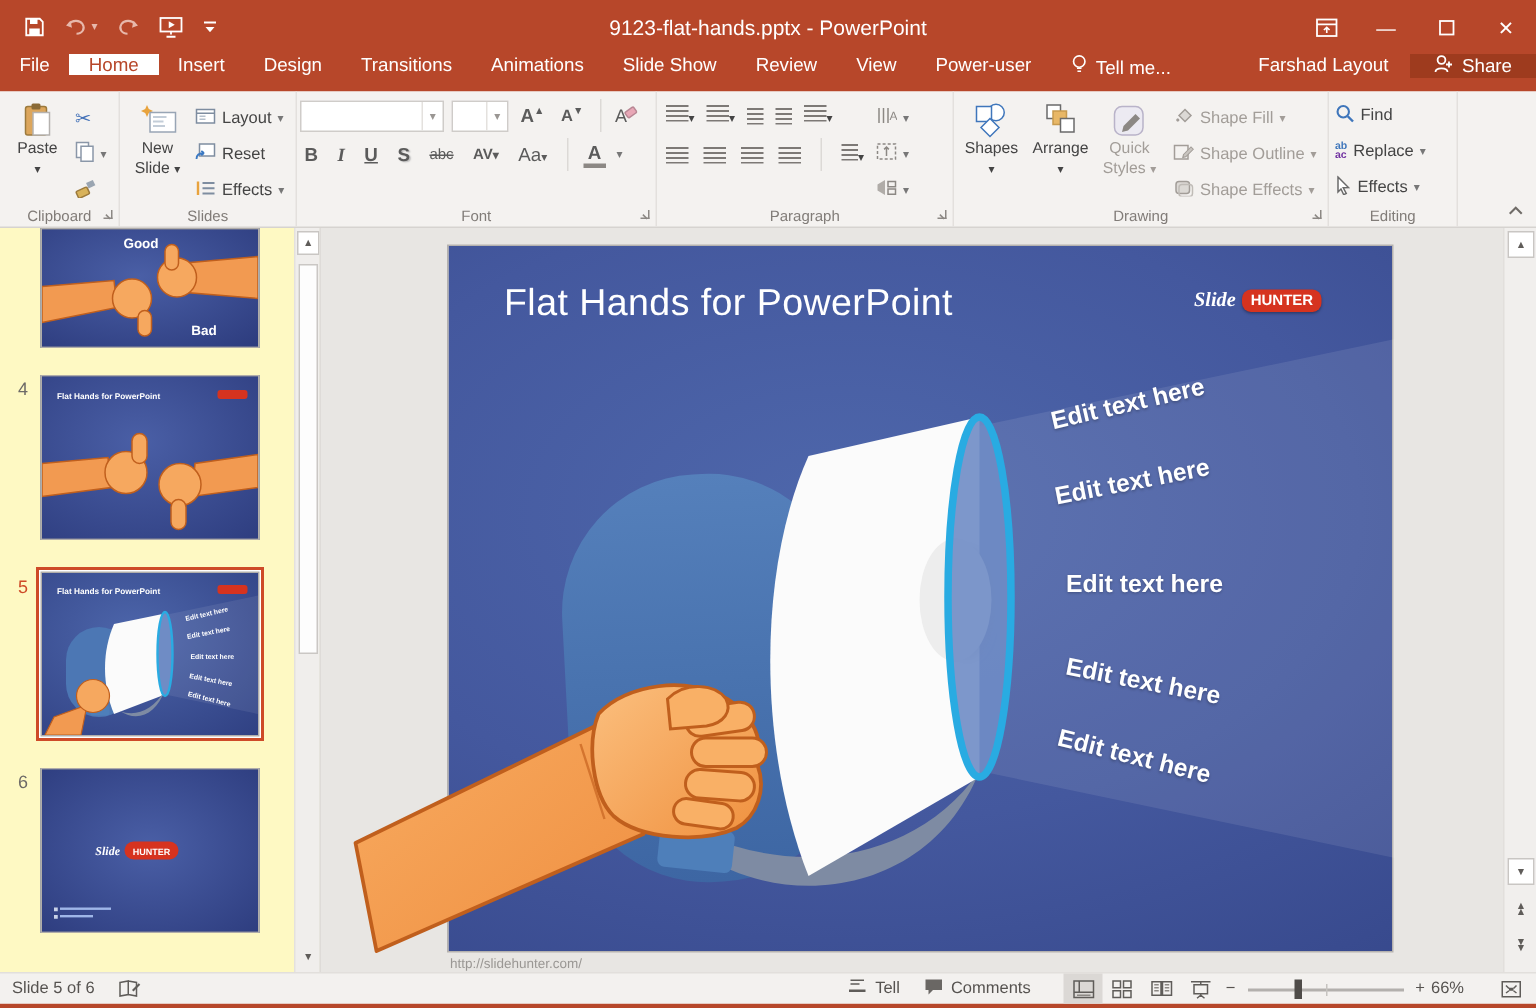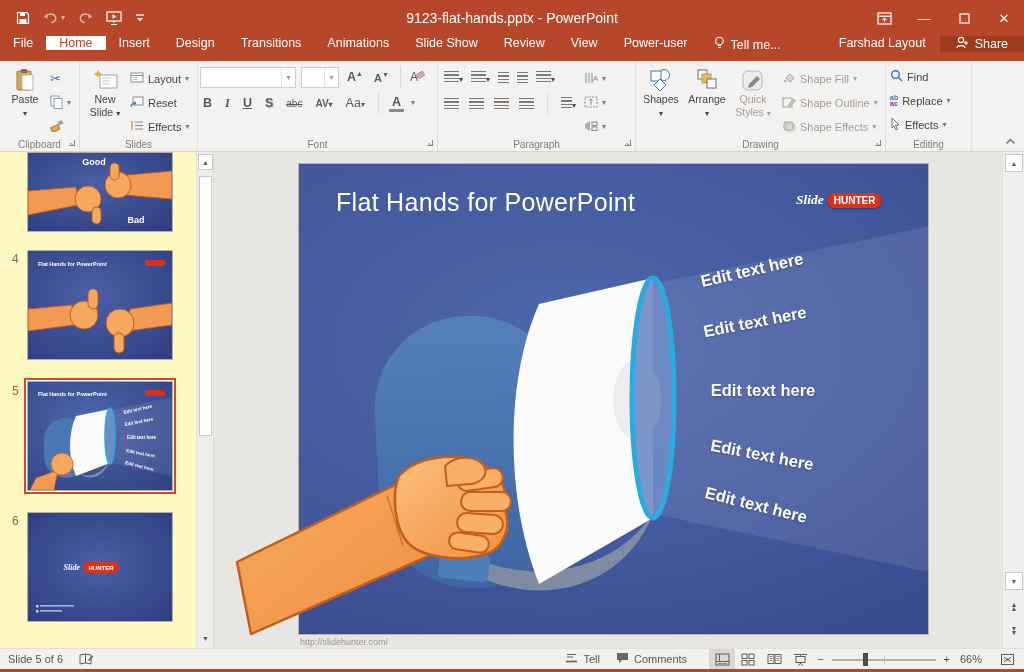--- a/index.html
+++ b/index.html
@@ -80,21 +80,21 @@
   
   .statusbar{position:absolute;left:0;top:648px;width:1024px;height:21px;background:#f3f1ef;border-top:1px solid #e2dfdc;display:flex;align-items:center;font-size:11px;color:#565350}
   .sb-item{display:flex;align-items:center;gap:5px;padding:0 8px;height:100%}
   .sb-spacer{flex:1}
   .viewbtn{width:26px;height:100%;display:flex;align-items:center;justify-content:center}
   .viewbtn.sel{background:#dbd8d5}
   .zoomslider{position:relative;width:104px;height:100%;margin:0 4px}
   .ztrack{position:absolute;left:0;right:0;top:10px;height:1.5px;background:#b3b0ad}
   .ztick{position:absolute;left:50%;top:7px;width:1px;height:8px;background:#c6c3c0}
   .zthumb{position:absolute;left:30%;top:4px;width:5px;height:13px;background:#4f4c49}
-  .zpct{width:34px;text-align:center;margin-right:6px}
+  .zpct{width:34px;text-align:left;margin-right:6px}
 </style>
 </head>
 <body>
 
 <div class="window">
 
   <div class="titlebar">
     <div class="qat">
       <span class="qbtn">
         <svg width="14" height="14" viewBox="0 0 14 14">

